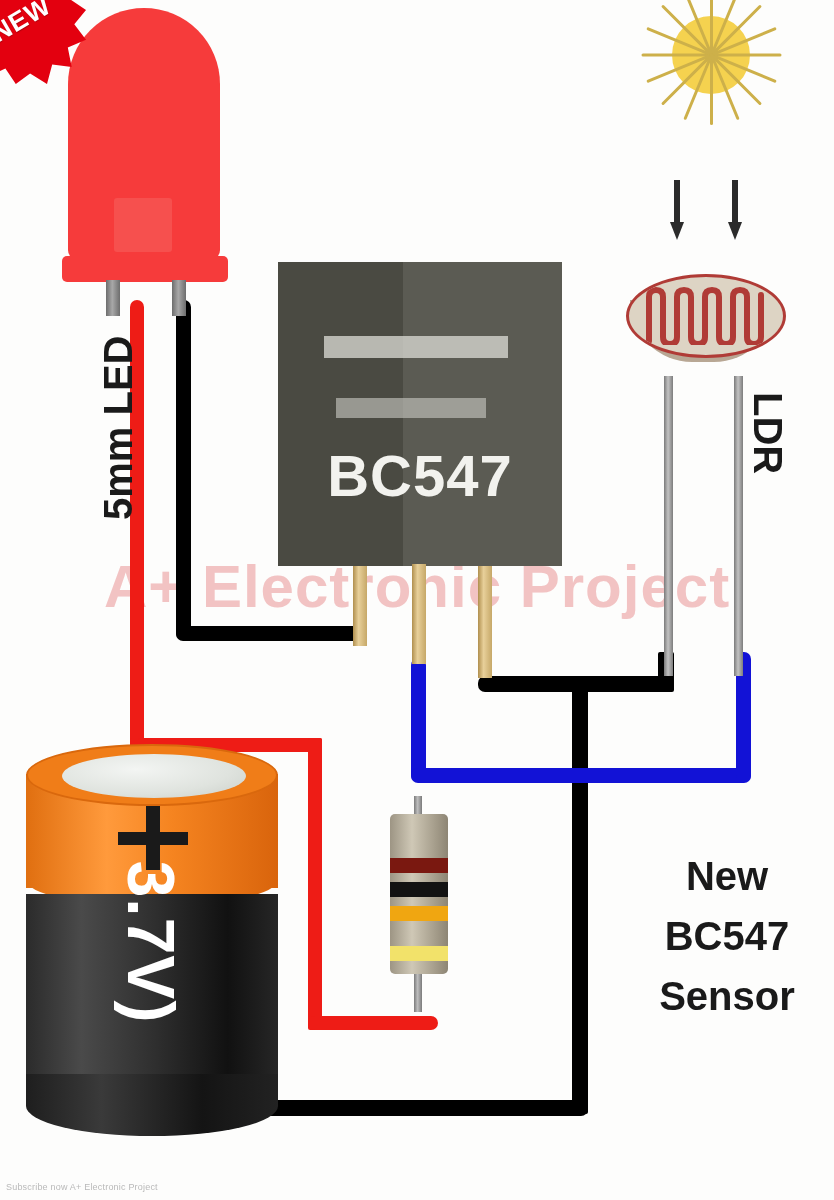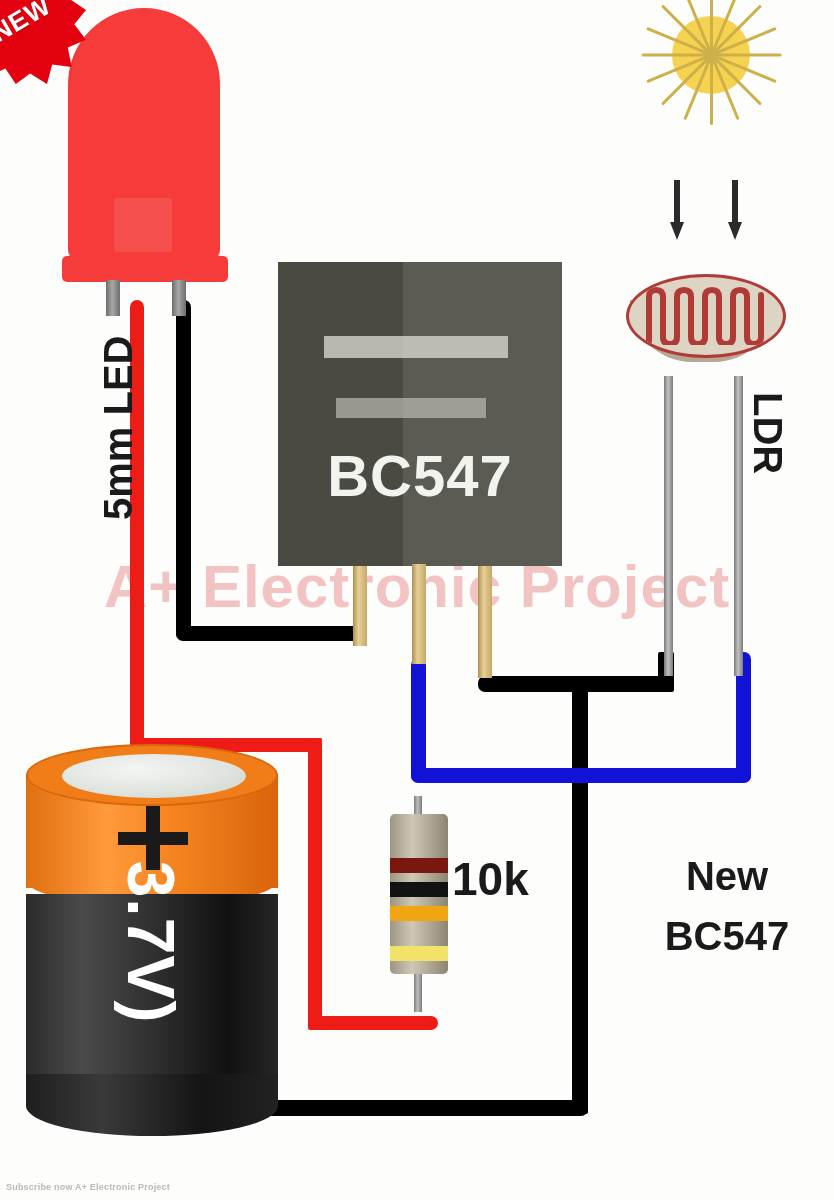--- a/index.html
+++ b/index.html
@@ -18,21 +18,21 @@
     position:absolute;left:0;top:552px;width:834px;
     text-align:center;
     font-size:60px;font-weight:700;
     color:#f2c3c3;letter-spacing:1px;
     white-space:nowrap;
     user-select:none;pointer-events:none;
     z-index:1;
   }
   .wm-bottom{
     position:absolute;left:6px;top:1182px;
-    font-size:9px;font-weight:700;color:#b9b9b9;
+    font-size:9px;font-weight:400;color:#b9b9b9;
     letter-spacing:.2px;white-space:nowrap;z-index:1;
   }
 
   
   .badge{
     position:absolute;left:-44px;top:-46px;
     width:130px;height:130px;z-index:40;
   }
   .badge .star{
     position:absolute;inset:0;
@@ -369,20 +369,20 @@
 
   <div class="res">
     <div class="res-lead top"></div>
     <div class="res-lead bot"></div>
     <div class="res-body"></div>
     <div class="res-band" id="band0" style="top: 52px; background: rgb(122, 24, 16);"></div>
     <div class="res-band" id="band1" style="top: 76px; background: rgb(18, 18, 18);"></div>
     <div class="res-band" id="band2" style="top: 100px; background: rgb(240, 166, 17);"></div>
     <div class="res-band" id="band3" style="top: 140px; background: rgb(242, 226, 106);"></div>
   </div>
-  <div class="res-label" style="position:absolute;left:452px;top:852px;z-index:22;">10k</div>
 
   <div class="caption">
     <div>New</div>
     <div>BC547</div>
+    <div>Sensor</div>
   </div>
 
 </div>
 
 </body></html>

